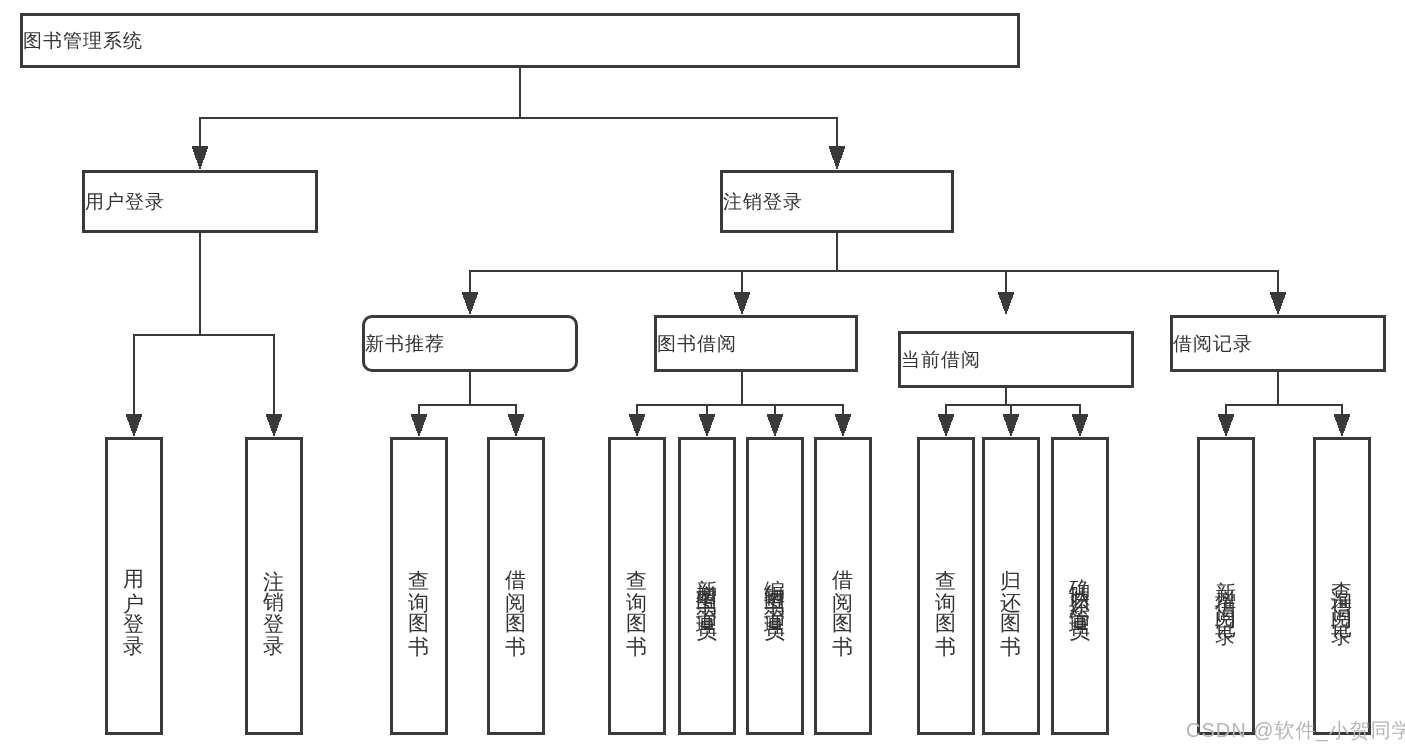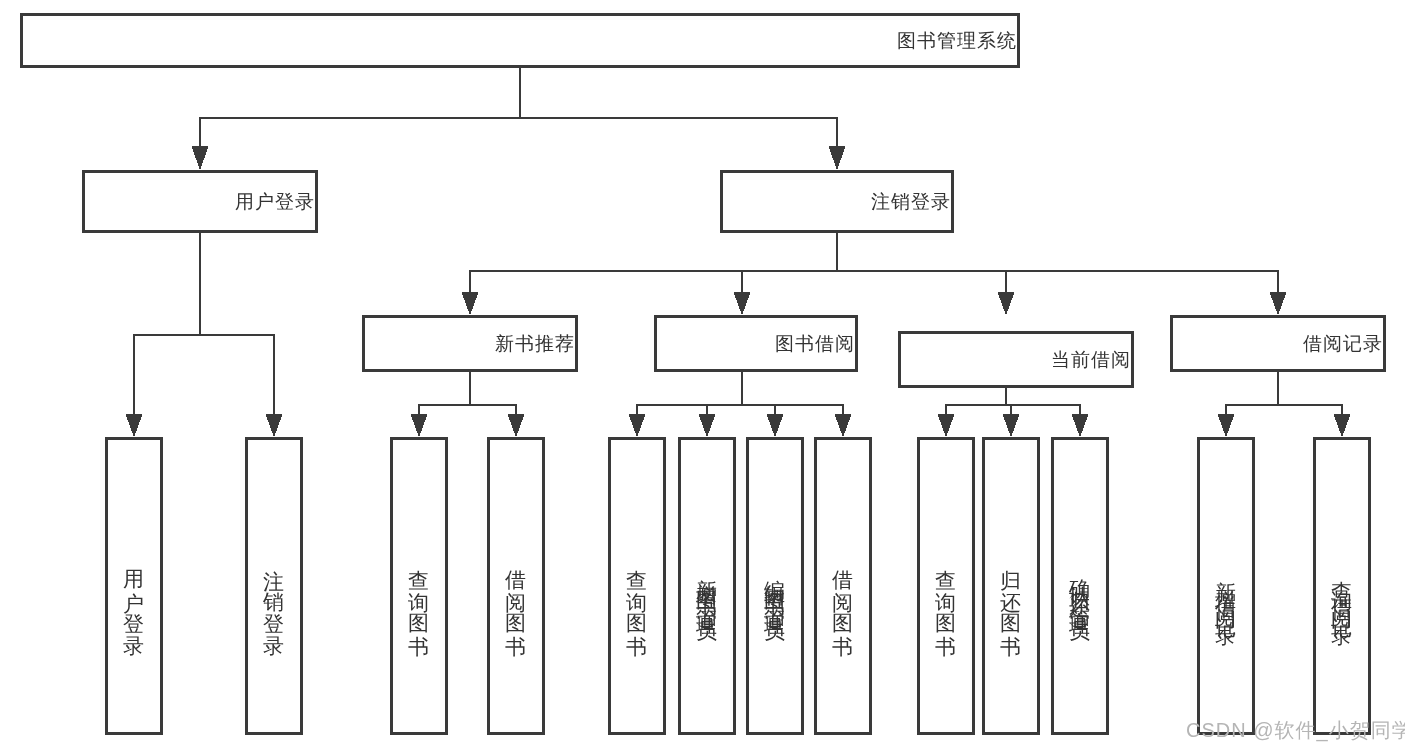--- a/index.html
+++ b/index.html
@@ -5,21 +5,21 @@
   html,body{margin:0;padding:0;background:#ffffff;}
   .canvas{
     position:relative;width:1405px;height:747px;background:#ffffff;overflow:hidden;
     font-family:"Liberation Sans","DejaVu Sans",sans-serif;color:#333333;
   }
   svg.connectors{position:absolute;left:0;top:0;width:1405px;height:747px;}
   svg.connectors line{stroke:#3a3a3a;stroke-width:2.5;}
   svg.connectors polygon{fill:#3a3a3a;stroke:#3a3a3a;stroke-width:1;}
   .node{
     position:absolute;box-sizing:border-box;background:#ffffff;
-    border:3px solid #3a3a3a;display:flex;align-items:center;justify-content:flex-end;
+    border:3px solid #3a3a3a;display:flex;align-items:center;justify-content:flex-start;
     font-size:19px;letter-spacing:1px;white-space:nowrap;
   }
   .leaf{
     position:absolute;box-sizing:border-box;background:#ffffff;
     border:3px solid #3a3a3a;display:flex;align-items:center;justify-content:center;
     top:437px;width:58px;height:298px;
   }
   .vtext{
     writing-mode:vertical-rl;text-orientation:mixed;
     font-size:21px;line-height:1;color:#333333;
@@ -28,21 +28,21 @@
   .ls-mid{letter-spacing:9px;padding-top:9px;}
   .ls-tight{letter-spacing:6px;padding-top:6px;}
   .watermark{
     position:absolute;left:1186px;top:717px;font-size:20px;color:#b5b5b5;
     letter-spacing:1px;white-space:nowrap;z-index:5;
   }
   
   .n-root{left:20px;top:13px;width:1000px;height:55px;}
   .n-l2a{left:82px;top:170px;width:236px;height:63px;}
   .n-l2b{left:720px;top:170px;width:234px;height:63px;}
-  .n-l3a{left:362px;top:315px;width:216px;height:57px;}
+  .n-l3a{left:362px;top:315px;width:216px;height:57px;border-radius:10px;}
   .n-l3b{left:634px;top:315px;width:204px;height:57px;margin-left:20px;}
   .n-l3c{left:898px;top:331px;width:236px;height:57px;}
   .n-l3d{left:1170px;top:315px;width:216px;height:57px;}
   .lf-g1c1{left:105px;} .lf-g1c2{left:245px;}
   .lf-g2c1{left:390px;} .lf-g2c2{left:487px;}
   .lf-g3c1{left:608px;} .lf-g3c2{left:678px;} .lf-g3c3{left:746px;} .lf-g3c4{left:814px;}
   .lf-g4c1{left:917px;} .lf-g4c2{left:982px;} .lf-g4c3{left:1051px;}
   .lf-g5c1{left:1197px;} .lf-g5c2{left:1313px;}
 </style>
 </head>

